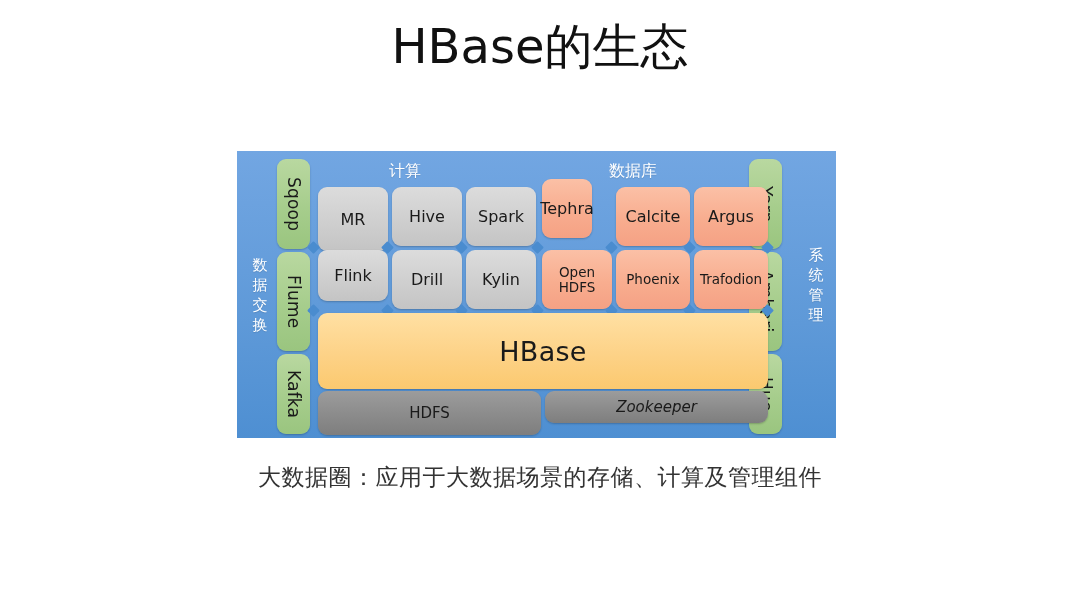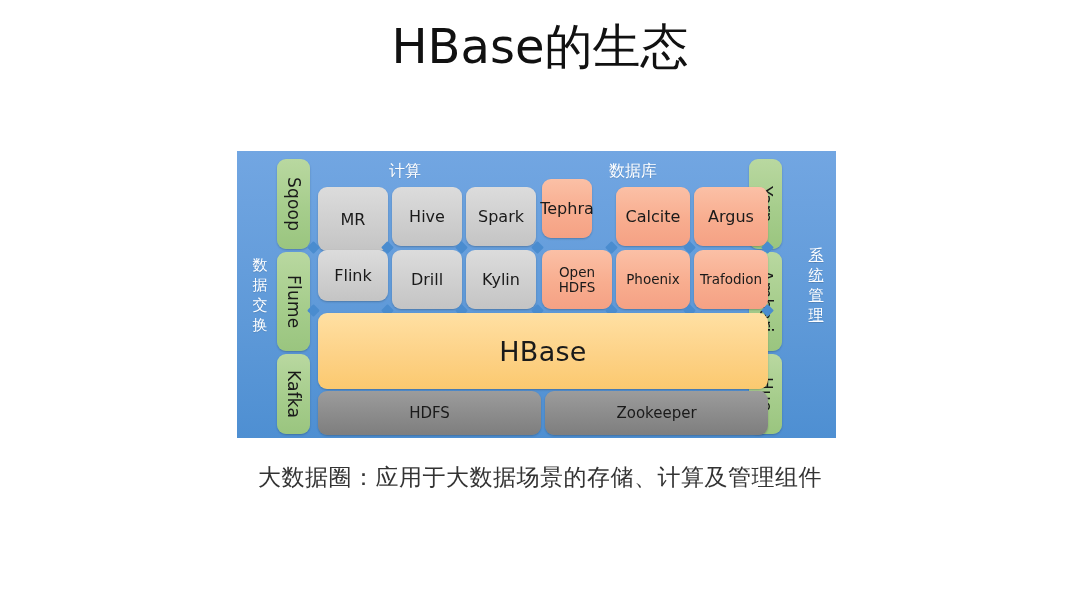--- a/index.html
+++ b/index.html
@@ -47,21 +47,21 @@
     position: absolute;
     color: #ffffff;
     font-size: 15px;
     line-height: 20px;
     text-align: center;
     width: 22px;
     font-family: "DejaVu Sans", "Liberation Sans", sans-serif;
     text-shadow: 0 1px 1px rgba(0,0,0,0.12);
   }
   #caption-left  { left: 12px;  top: 104px; }
-  #caption-right { right: 9px;  top: 94px; text-decoration: underline;  }
+  #caption-right { right: 9px;  top: 94px;  }
 
   
   .group-header {
     position: absolute;
     color: #ffffff;
     font-size: 16px;
     font-family: "DejaVu Sans", "Liberation Sans", sans-serif;
     text-shadow: 0 1px 1px rgba(0,0,0,0.12);
     white-space: nowrap;
   }
@@ -193,17 +193,17 @@
   <div class="diamond" style="left:146px; top:155px;"></div>
   <div class="diamond" style="left:220px; top:155px;"></div>
   <div class="diamond" style="left:296px; top:155px;"></div>
   <div class="diamond" style="left:370px; top:155px;"></div>
   <div class="diamond" style="left:448px; top:155px;"></div>
   <div class="diamond" style="left:526px; top:155px;"></div>
 
   <div class="tile tile-yellow" id="tile-hbase" style="left:81px; top:162px; width:450px; height:76px;">HBase</div>
 
   <div class="tile tile-darkgray btile" style="left:81px;  top:240px; width:223px; height:44px;">HDFS</div>
-  <div class="tile tile-darkgray btile" style="left:308px; top:240px; width:223px; height:44px;">Zookeeper</div>
+  <div class="tile tile-darkgray btile" style="left:308px; top:240px; width:223px; height:32px;font-style:italic;">Zookeeper</div>
 
 </div>
 
 <div id="slide-caption">大数据圈：应用于大数据场景的存储、计算及管理组件</div>
 
 </body></html>

